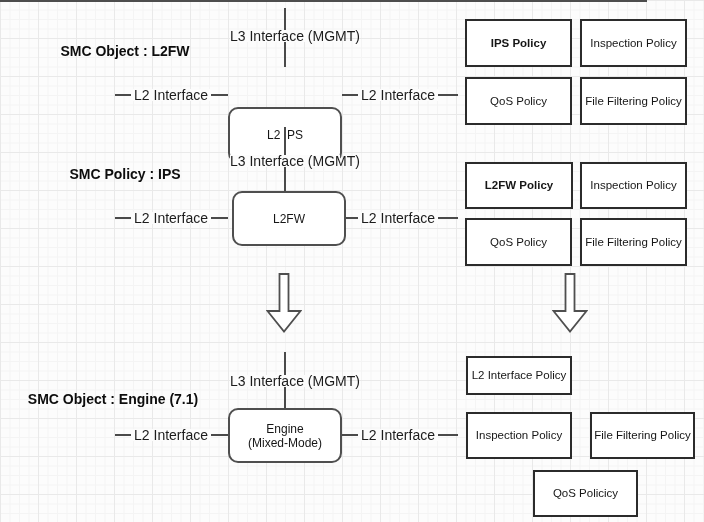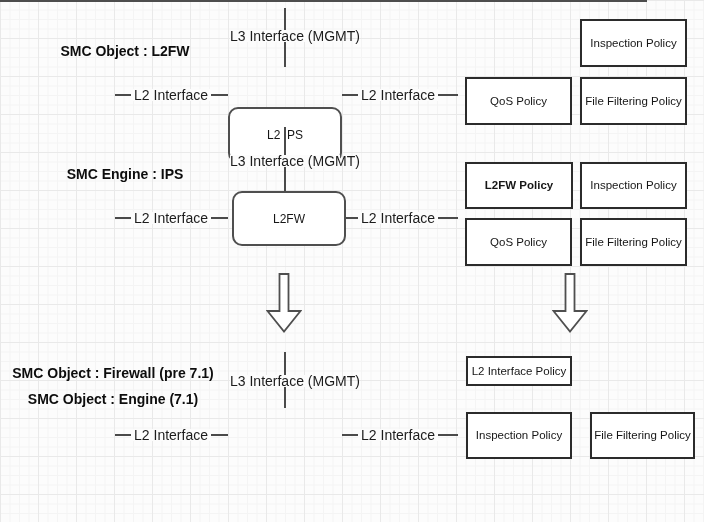--- a/index.html
+++ b/index.html
@@ -79,25 +79,26 @@
   <div class="abs edge-label" style="left:230px; top:30px; width:110px;">L3 Interface (MGMT)</div>
 
   <div class="abs hline" style="left:115px; top:94px; width:113px;"></div>
   <div class="abs edge-label" style="left:131px; top:89px; width:80px;">L2 Interface</div>
 
   <div class="abs hline" style="left:342px; top:94px; width:116px;"></div>
   <div class="abs edge-label" style="left:358px; top:89px; width:80px;">L2 Interface</div>
 
   <div class="abs node" style="left:228px; top:67px; width:114px; height:56px;margin-top:40px;">L2 IPS</div>
 
+  <div class="abs policy bold" style="left:465px; top:19px; width:107px; height:48px;">IPS Policy</div>
   <div class="abs policy" style="left:580px; top:19px; width:107px; height:48px;">Inspection Policy</div>
   <div class="abs policy" style="left:465px; top:77px; width:107px; height:48px;">QoS Policy</div>
   <div class="abs policy" style="left:580px; top:77px; width:107px; height:48px;">File Filtering Policy</div>
 
-  <div class="abs section-title" style="left:55px; top:166px; width:140px;">SMC Engine : IPS</div>
+  <div class="abs section-title" style="left:55px; top:166px; width:140px;">SMC Policy : IPS</div>
 
   <div class="abs vline" style="left:284px; top:127px; height:64px;"></div>
   <div class="abs edge-label" style="left:230px; top:155px; width:110px;">L3 Interface (MGMT)</div>
 
   <div class="abs hline" style="left:115px; top:217px; width:113px;"></div>
   <div class="abs edge-label" style="left:131px; top:212px; width:80px;">L2 Interface</div>
 
   <div class="abs hline" style="left:342px; top:217px; width:116px;"></div>
   <div class="abs edge-label" style="left:358px; top:212px; width:80px;">L2 Interface</div>
 
@@ -112,30 +113,32 @@
     <svg class="arrow-svg" width="36" height="60" viewBox="0 0 36 60">
       <path d="M13.5 1 L22.5 1 L22.5 38 L34.5 38 L18 58.5 L1.5 38 L13.5 38 Z" fill="#ffffff" stroke="#4f4f4f" stroke-width="1.8" stroke-linejoin="miter"></path>
     </svg>
   </div>
   <div class="abs" style="left:552px; top:273px;">
     <svg class="arrow-svg" width="36" height="60" viewBox="0 0 36 60">
       <path d="M13.5 1 L22.5 1 L22.5 38 L34.5 38 L18 58.5 L1.5 38 L13.5 38 Z" fill="#ffffff" stroke="#4f4f4f" stroke-width="1.8" stroke-linejoin="miter"></path>
     </svg>
   </div>
 
-  <div class="abs section-title" style="left:2px; top:365px; width:222px;">SMC Object : Firewall (pre 7.1)</div>
   <div class="abs section-title" style="left:2px; top:391px; width:222px;">SMC Object : Engine (7.1)</div>
 
   <div class="abs vline" style="left:284px; top:352px; height:56px;"></div>
   <div class="abs edge-label" style="left:230px; top:375px; width:110px;">L3 Interface (MGMT)</div>
 
   <div class="abs hline" style="left:115px; top:434px; width:113px;"></div>
   <div class="abs edge-label" style="left:131px; top:429px; width:80px;">L2 Interface</div>
 
   <div class="abs hline" style="left:342px; top:434px; width:116px;"></div>
   <div class="abs edge-label" style="left:358px; top:429px; width:80px;">L2 Interface</div>
 
+  <div class="abs node" style="left:228px; top:408px; width:114px; height:55px;">Engine
+(Mixed-Mode)</div>
 
-  <div class="abs policy" style="left:466px; top:356px; width:106px; height:30px;">L2 Interface Policy</div>
+  <div class="abs policy" style="left:466px; top:356px; width:106px; height:39px;">L2 Interface Policy</div>
   <div class="abs policy" style="left:466px; top:412px; width:106px; height:47px;">Inspection Policy</div>
   <div class="abs policy" style="left:590px; top:412px; width:105px; height:47px;">File Filtering Policy</div>
+  <div class="abs policy" style="left:533px; top:470px; width:105px; height:47px;">QoS Policicy</div>
 
 </div>
 
 </body></html>

